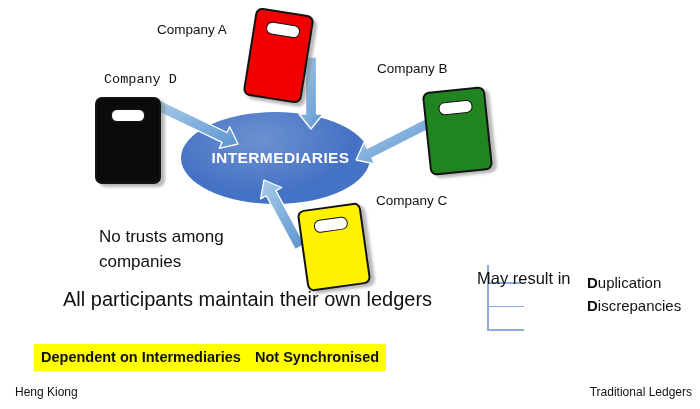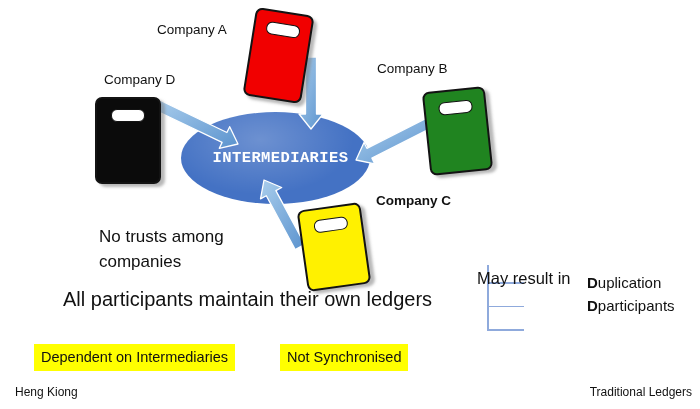--- a/index.html
+++ b/index.html
@@ -26,32 +26,32 @@
     width:32px;height:11px;background:#fff;border:1.5px solid #131313;border-radius:6px;
   }
   .book-a{left:249px;top:11px;width:55px;height:85px;transform:rotate(9deg);}
   .book-b{left:426px;top:89px;width:59px;height:80px;transform:rotate(-6deg);}
   .book-c{left:302px;top:206px;width:60px;height:78px;transform:rotate(-8deg);}
   .book-d{left:95px;top:97px;width:62px;height:83px;}
   
   .company-label{position:absolute;z-index:4;font-size:13.5px;white-space:nowrap;}
   .label-a{left:157px;top:22px;}
   .label-b{left:377px;top:61px;}
-  .label-c{left:376px;top:193px;font-weight:bold;}
-  .label-d{left:104px;top:72px;}
+  .label-c{left:376px;top:193px;}
+  .label-d{left:104px;top:72px;font-family:Liberation Mono, monospace;}
   
   .no-trusts{position:absolute;left:99px;top:224px;z-index:4;font-size:17px;line-height:25px;white-space:pre-line;}
   .statement{position:absolute;left:63px;top:288px;z-index:4;font-size:20px;white-space:nowrap;}
   
   .highlight{
-    position:absolute;z-index:4;font-size:14.5px;font-weight:400;line-height:27px;
+    position:absolute;z-index:4;font-size:14.5px;font-weight:700;line-height:27px;
     padding:0 7px;white-space:nowrap;
   }
   .highlight-1{left:34px;top:344px;}
-  .highlight-2{left:248px;top:344px;margin-left:32px;}
+  .highlight-2{left:248px;top:344px;}
   
   .tree-title{position:absolute;left:477px;top:245px;z-index:4;font-size:16.5px;white-space:nowrap;margin-top:24px;}
   .tree-line{position:absolute;z-index:2;}
   .tree-vline{left:487px;top:265px;width:1.5px;height:66px;}
   .tree-stub{height:1.5px;width:36px;left:488px;}
   .stub-1{top:282px;}
   .stub-2{top:305.5px;}
   .stub-3{top:329px;}
   .tree-item{position:absolute;left:543px;z-index:4;font-size:15px;line-height:20px;white-space:nowrap;margin-left:44px;}
   .item-1{top:272.5px;}
@@ -61,21 +61,21 @@
   
   .footer-left{position:absolute;left:15px;top:385px;z-index:4;font-size:12px;text-align:right;}
   .footer-right{position:absolute;right:8px;top:385px;z-index:4;font-size:12px;}
 </style>
 </head>
 <body>
 
 <div class="stage">
 
   <div class="hub" style="background-color: rgb(68, 114, 196);">
-    <span class="hub-label" style="color: rgb(255, 255, 255); font-family: Liberation Mono, monospace;">INTERMEDIARIES</span>
+    <span class="hub-label" style="color: rgb(255, 255, 255);">INTERMEDIARIES</span>
   </div>
 
   <svg class="arrow-layer" id="arrow-layer" viewBox="0 0 700 409" xmlns="http://www.w3.org/2000/svg">
     <defs>
       <linearGradient id="arrow-grad" x1="0" y1="0" x2="1" y2="1">
         <stop offset="0" stop-color="#A9CDEC"></stop>
         <stop offset="1" stop-color="#5B93CE"></stop>
       </linearGradient>
     </defs>
   <polygon points="305.5,57.0 305.5,114.0 299.0,114.0 311.0,129.0 323.0,114.0 316.5,114.0 316.5,57.0" fill="url(#arrow-grad)" stroke="#FFFFFF" stroke-width="1.3" stroke-linejoin="round"></polygon>
@@ -112,19 +112,19 @@
   <div class="tree-title">May result in</div>
   <div class="tree-line tree-vline" style="background-color: rgb(143, 170, 220);"></div>
   <div class="tree-line tree-stub stub-1" style="background-color: rgb(143, 170, 220);"></div>
   <div class="tree-line tree-stub stub-2" style="background-color: rgb(143, 170, 220);"></div>
   <div class="tree-line tree-stub stub-3" style="background-color: rgb(143, 170, 220);"></div>
 
   <div class="tree-item item-1">
     <span class="lead">D</span><span>uplication</span>
   </div>
   <div class="tree-item item-2">
-    <span class="lead">D</span><span>participants</span>
+    <span class="lead">D</span><span>iscrepancies</span>
   </div>
 
   <div class="footer-left">Heng Kiong</div>
   <div class="footer-right">Traditional Ledgers</div>
 
 </div>
 
 </body></html>

